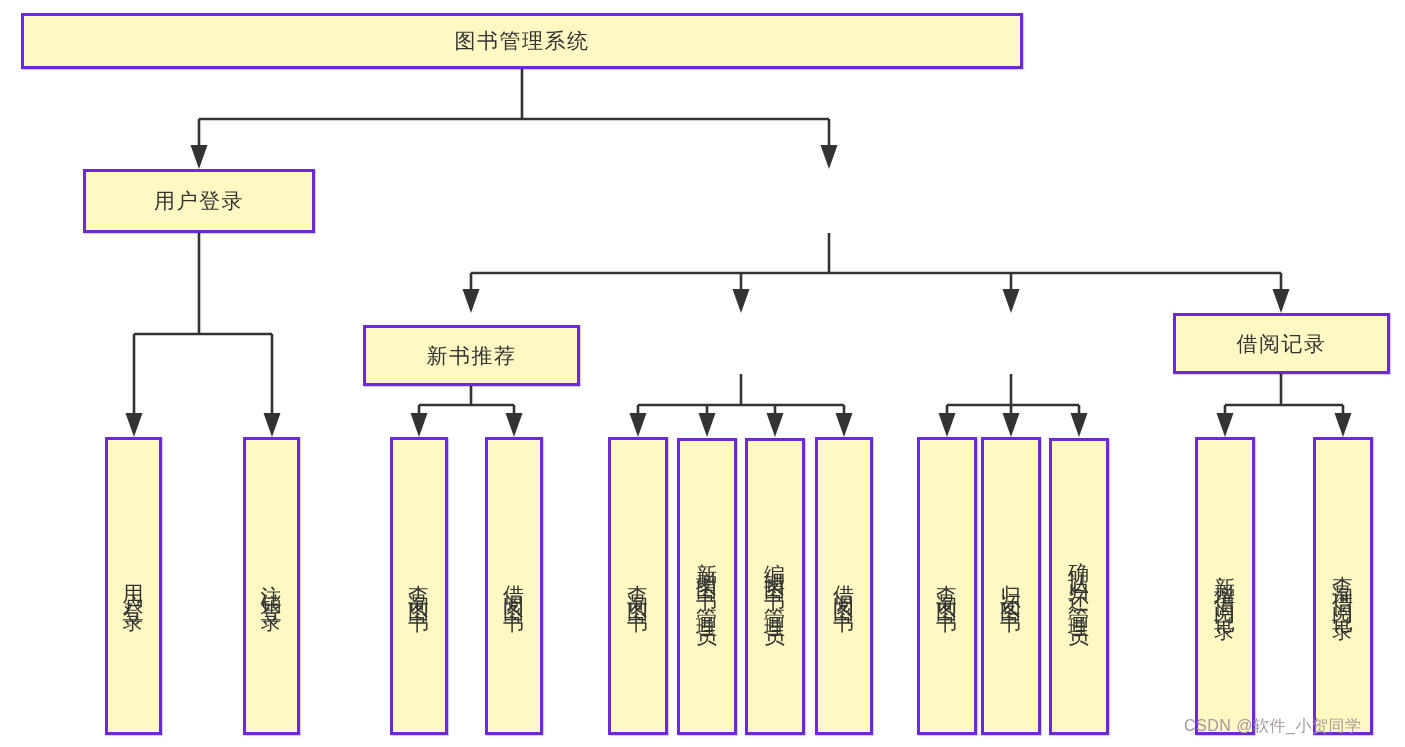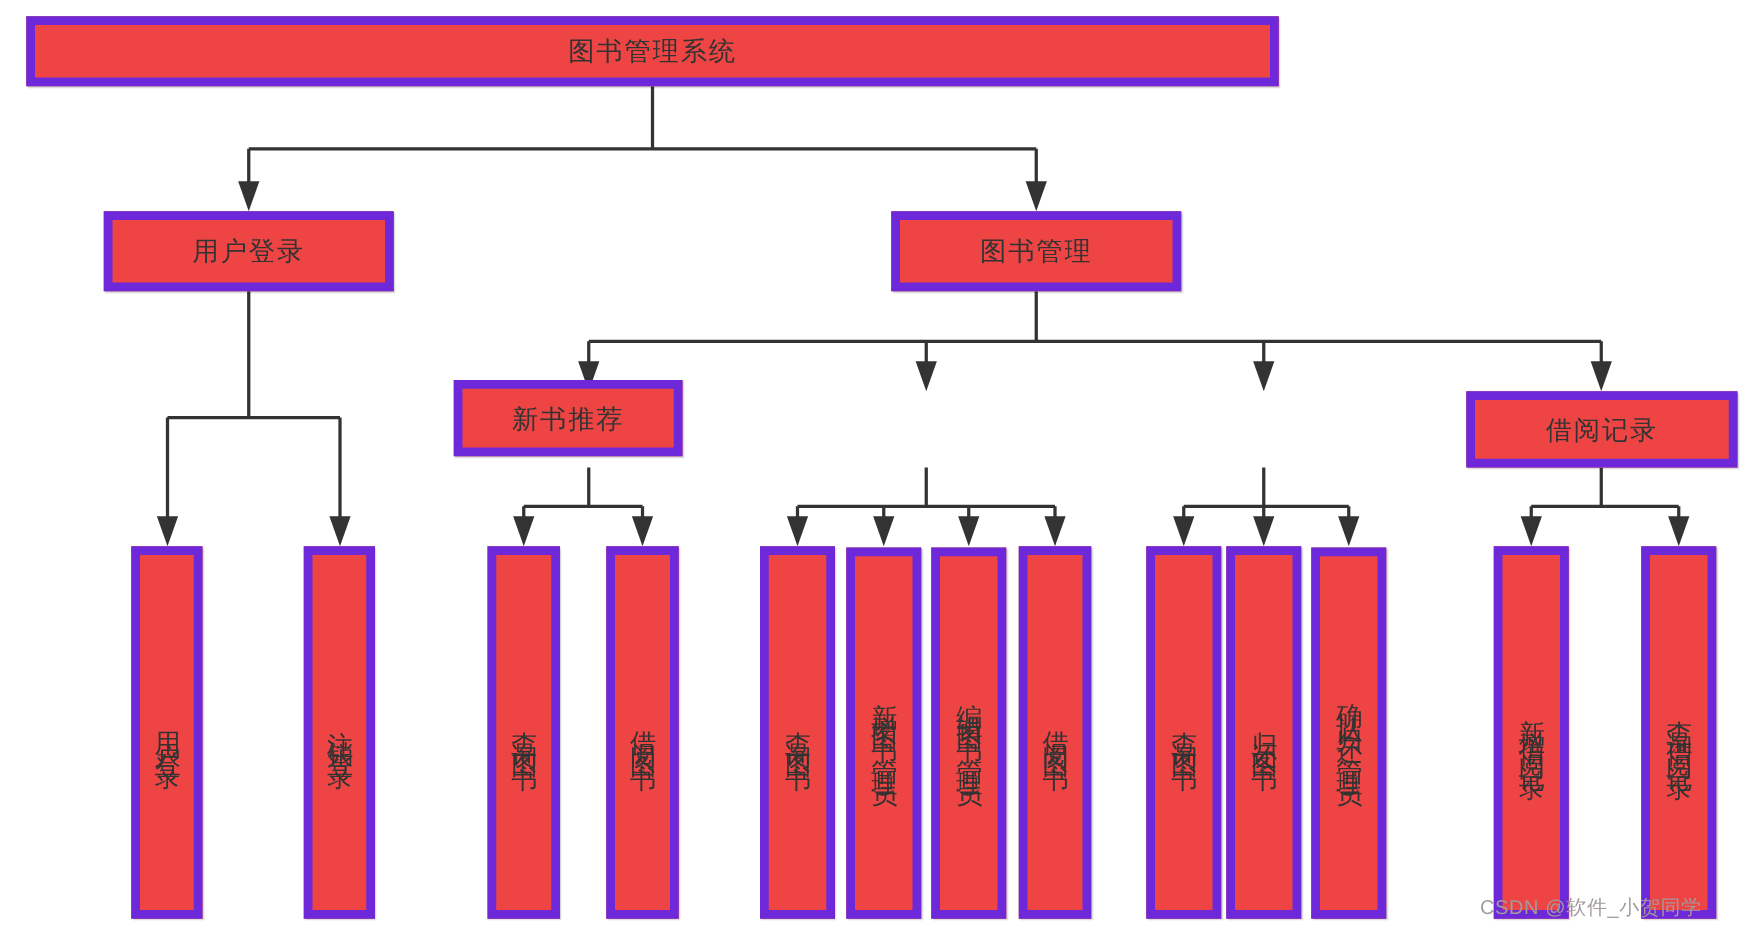--- a/index.html
+++ b/index.html
@@ -7,22 +7,22 @@
     position:relative;
     width:1405px;height:747px;
     background:#ffffff;
     font-family:"Liberation Sans","DejaVu Sans",sans-serif;
     overflow:hidden;
   }
   .connectors{position:absolute;left:0;top:0;}
   .box{
     position:absolute;
     box-sizing:border-box;
-    border:7px solid #6d28d9;
-    background:#ef4444;
+    border:3px solid #6d28d9;
+    background:#fef9c3;
     display:flex;align-items:center;justify-content:center;
     color:#333333;
     box-shadow:1px 1px 1px rgba(0,0,0,0.18);
   }
   .hlabel{
     font-size:21px;
     letter-spacing:1.5px;
     white-space:nowrap;
     color:#333333;
   }
@@ -87,25 +87,22 @@
     </g>
   </svg>
 
   <div class="box" style="left:21px;top:13px;width:1002px;height:56px">
     <span class="hlabel">图书管理系统</span>
   </div>
 
   <div class="box" style="left:83px;top:169px;width:232px;height:64px">
     <span class="hlabel">用户登录</span>
   </div>
-  <div class="box" style="left:713px;top:169px;width:232px;height:64px">
-    <span class="hlabel">图书管理</span>
-  </div>
 
-  <div class="box" style="left:363px;top:304px;width:183px;height:61px">
+  <div class="box" style="left:363px;top:325px;width:217px;height:61px">
     <span class="hlabel">新书推荐</span>
   </div>
   <div class="box" style="left:1173px;top:313px;width:217px;height:61px">
     <span class="hlabel">借阅记录</span>
   </div>
 
   <div class="box leaf" style="left:105px;top:437px;width:57px;height:298px">
     <span class="vlabel">用户登录</span>
   </div>
   <div class="box leaf" style="left:243px;top:437px;width:57px;height:298px">

